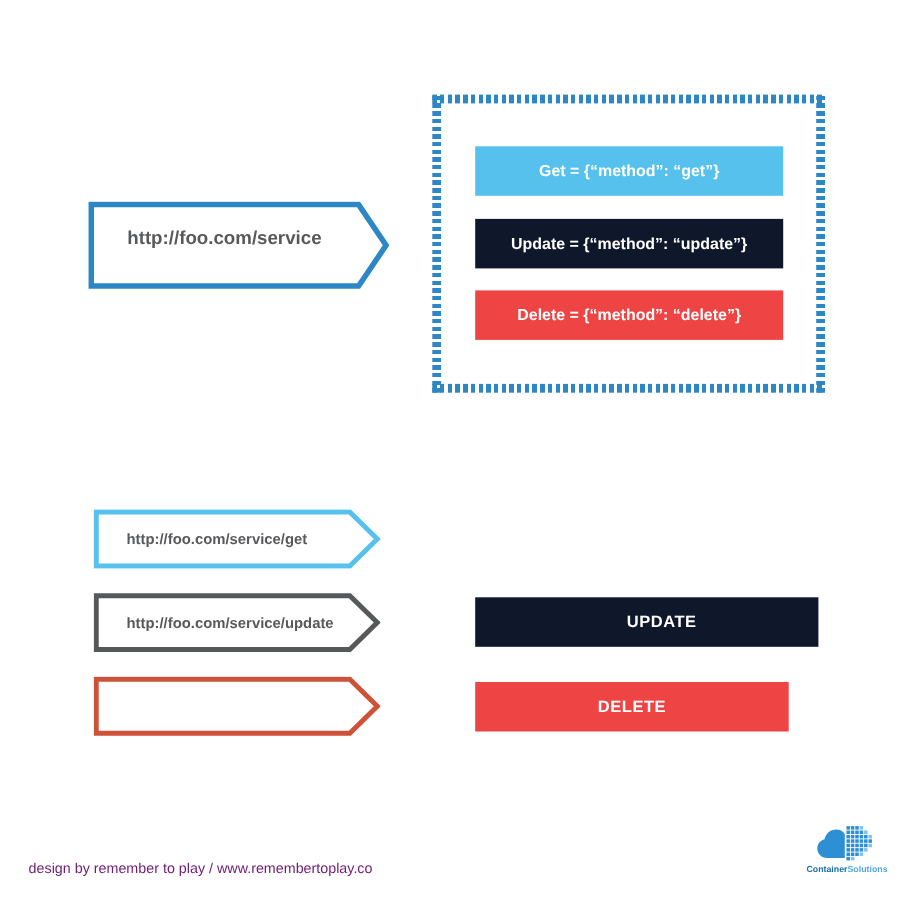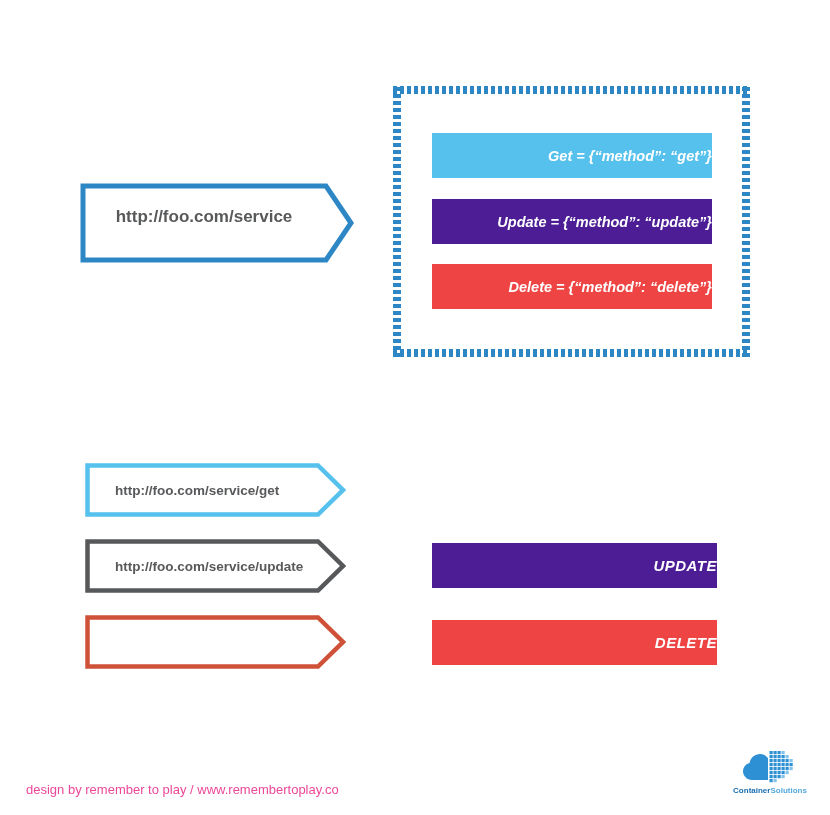--- a/index.html
+++ b/index.html
@@ -32,39 +32,39 @@
   .rules-box { position:absolute; left:393px; top:86px; width:357px; height:271px; }
   .dash { position:absolute; }
   .dash.h { left:0; right:0; height:8px;
             background:repeating-linear-gradient(90deg,#2E87C5 0 4px,transparent 4px 7px); }
   .dash.v { top:0; bottom:0; width:8px;
             background:repeating-linear-gradient(0deg,#2E87C5 0 4px,transparent 4px 7px); }
   .dash.top{top:0} .dash.bottom{bottom:0} .dash.left{left:0} .dash.right{right:0}
 
   
   .bar {
-    position:absolute; display:flex; align-items:center; justify-content:flex-end;
-    color:#ffffff; font-weight:bold; white-space:nowrap;font-style:italic;
+    position:absolute; display:flex; align-items:center; justify-content:center;
+    color:#ffffff; font-weight:bold; white-space:nowrap;
   }
   .bar.blue { background:#55C1EC; }
-  .bar.gray { background:#4c1d95; }
+  .bar.gray { background:#0f172a; }
   .bar.red  { background:#ef4444; }
   .rule-bar { left:39px; width:280px; height:45px; font-size:14.5px; }
   .rule-get    { top:47px; }
   .rule-update { top:113px; }
   .rule-delete { top:178px; }
   .method-bar { left:432px; width:285px; height:45px; font-size:15px; letter-spacing:.5px; }
   .bar-get    { top:467px; }
-  .bar-update { top:543px; }
+  .bar-update { top:543px;padding-left:27px; }
   .bar-delete { top:620px; }
 
   
   .credit {
     position:absolute; left:26px; top:782px;
-    font-size:13px; color:#ec4899;
+    font-size:13px; color:#701a75;
   }
   .logo { position:absolute; left:725px; top:750px; width:90px; text-align:center; }
   .logo svg { display:block; margin:0 auto; }
   .logo-text { font-size:8px; font-weight:bold; line-height:10px; white-space:nowrap; }
   .logo-text .w1 { color:#1B6FB0; }
   .logo-text .w2 { color:#55A9DC; }
 </style>
 </head>
 <body>
 

